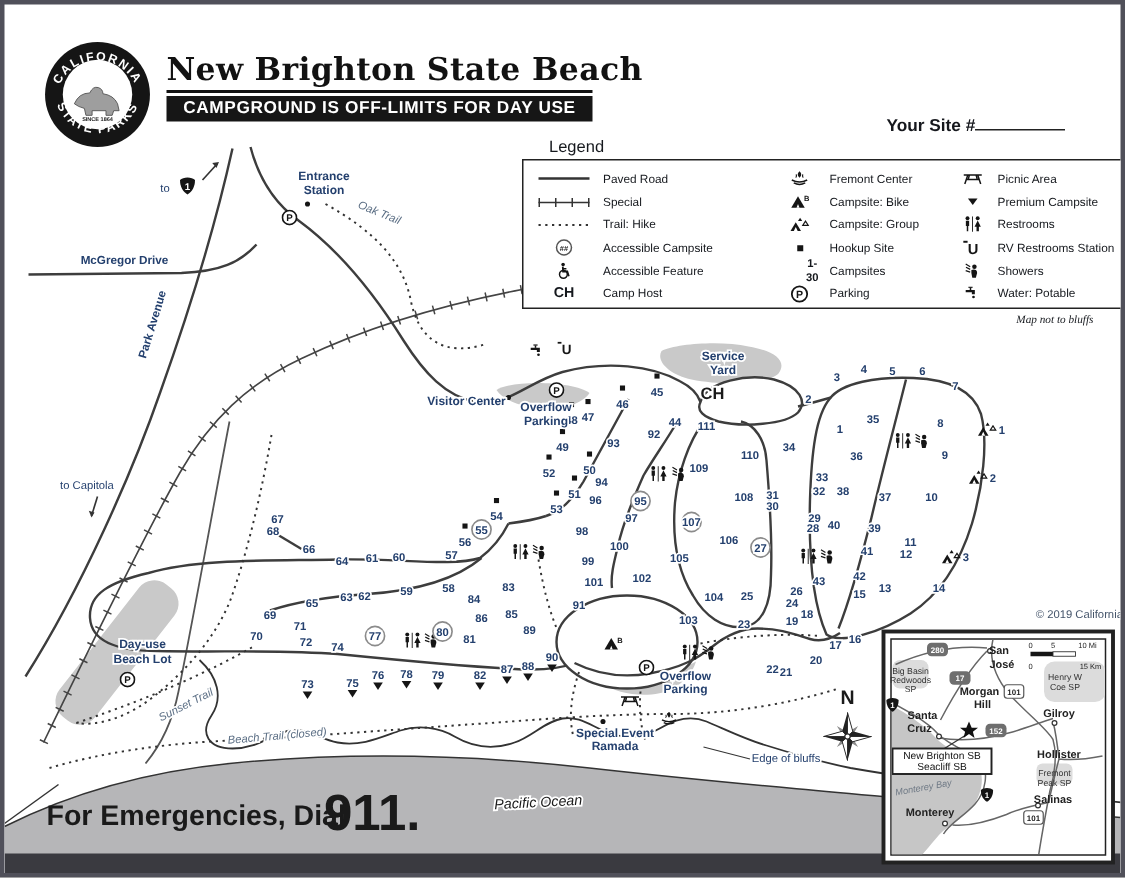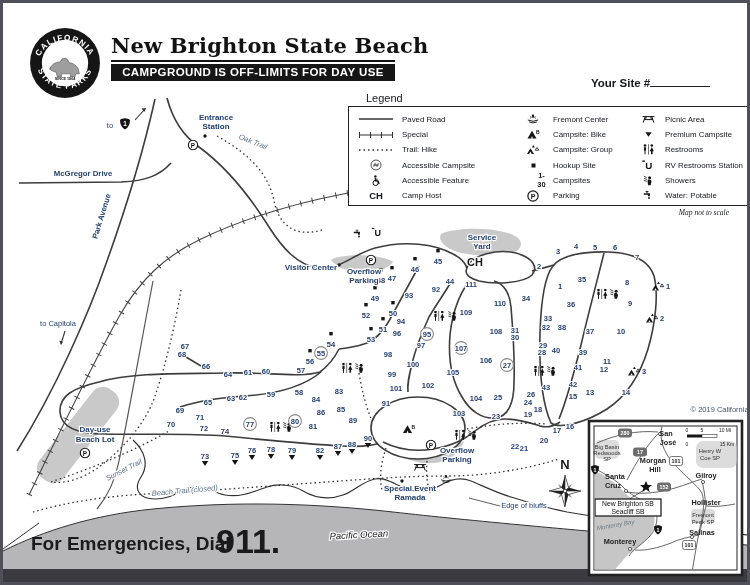--- a/index.html
+++ b/index.html
@@ -644,15 +644,15 @@
         <div class="lrow">
           <span class="lic" style="width: 24px;">
             <svg width="10" height="9">
               <use href="#sym-faucet" width="10" height="9"></use>
             </svg>
           </span>
           <span class="llab">Water: Potable</span>
         </div>
       </div>
     </div>
-  <div class="notescale">Map not to scale</div>
+  <div class="notescale">Map not to bluffs</div>
 
 </div>
 
 </body></html>

